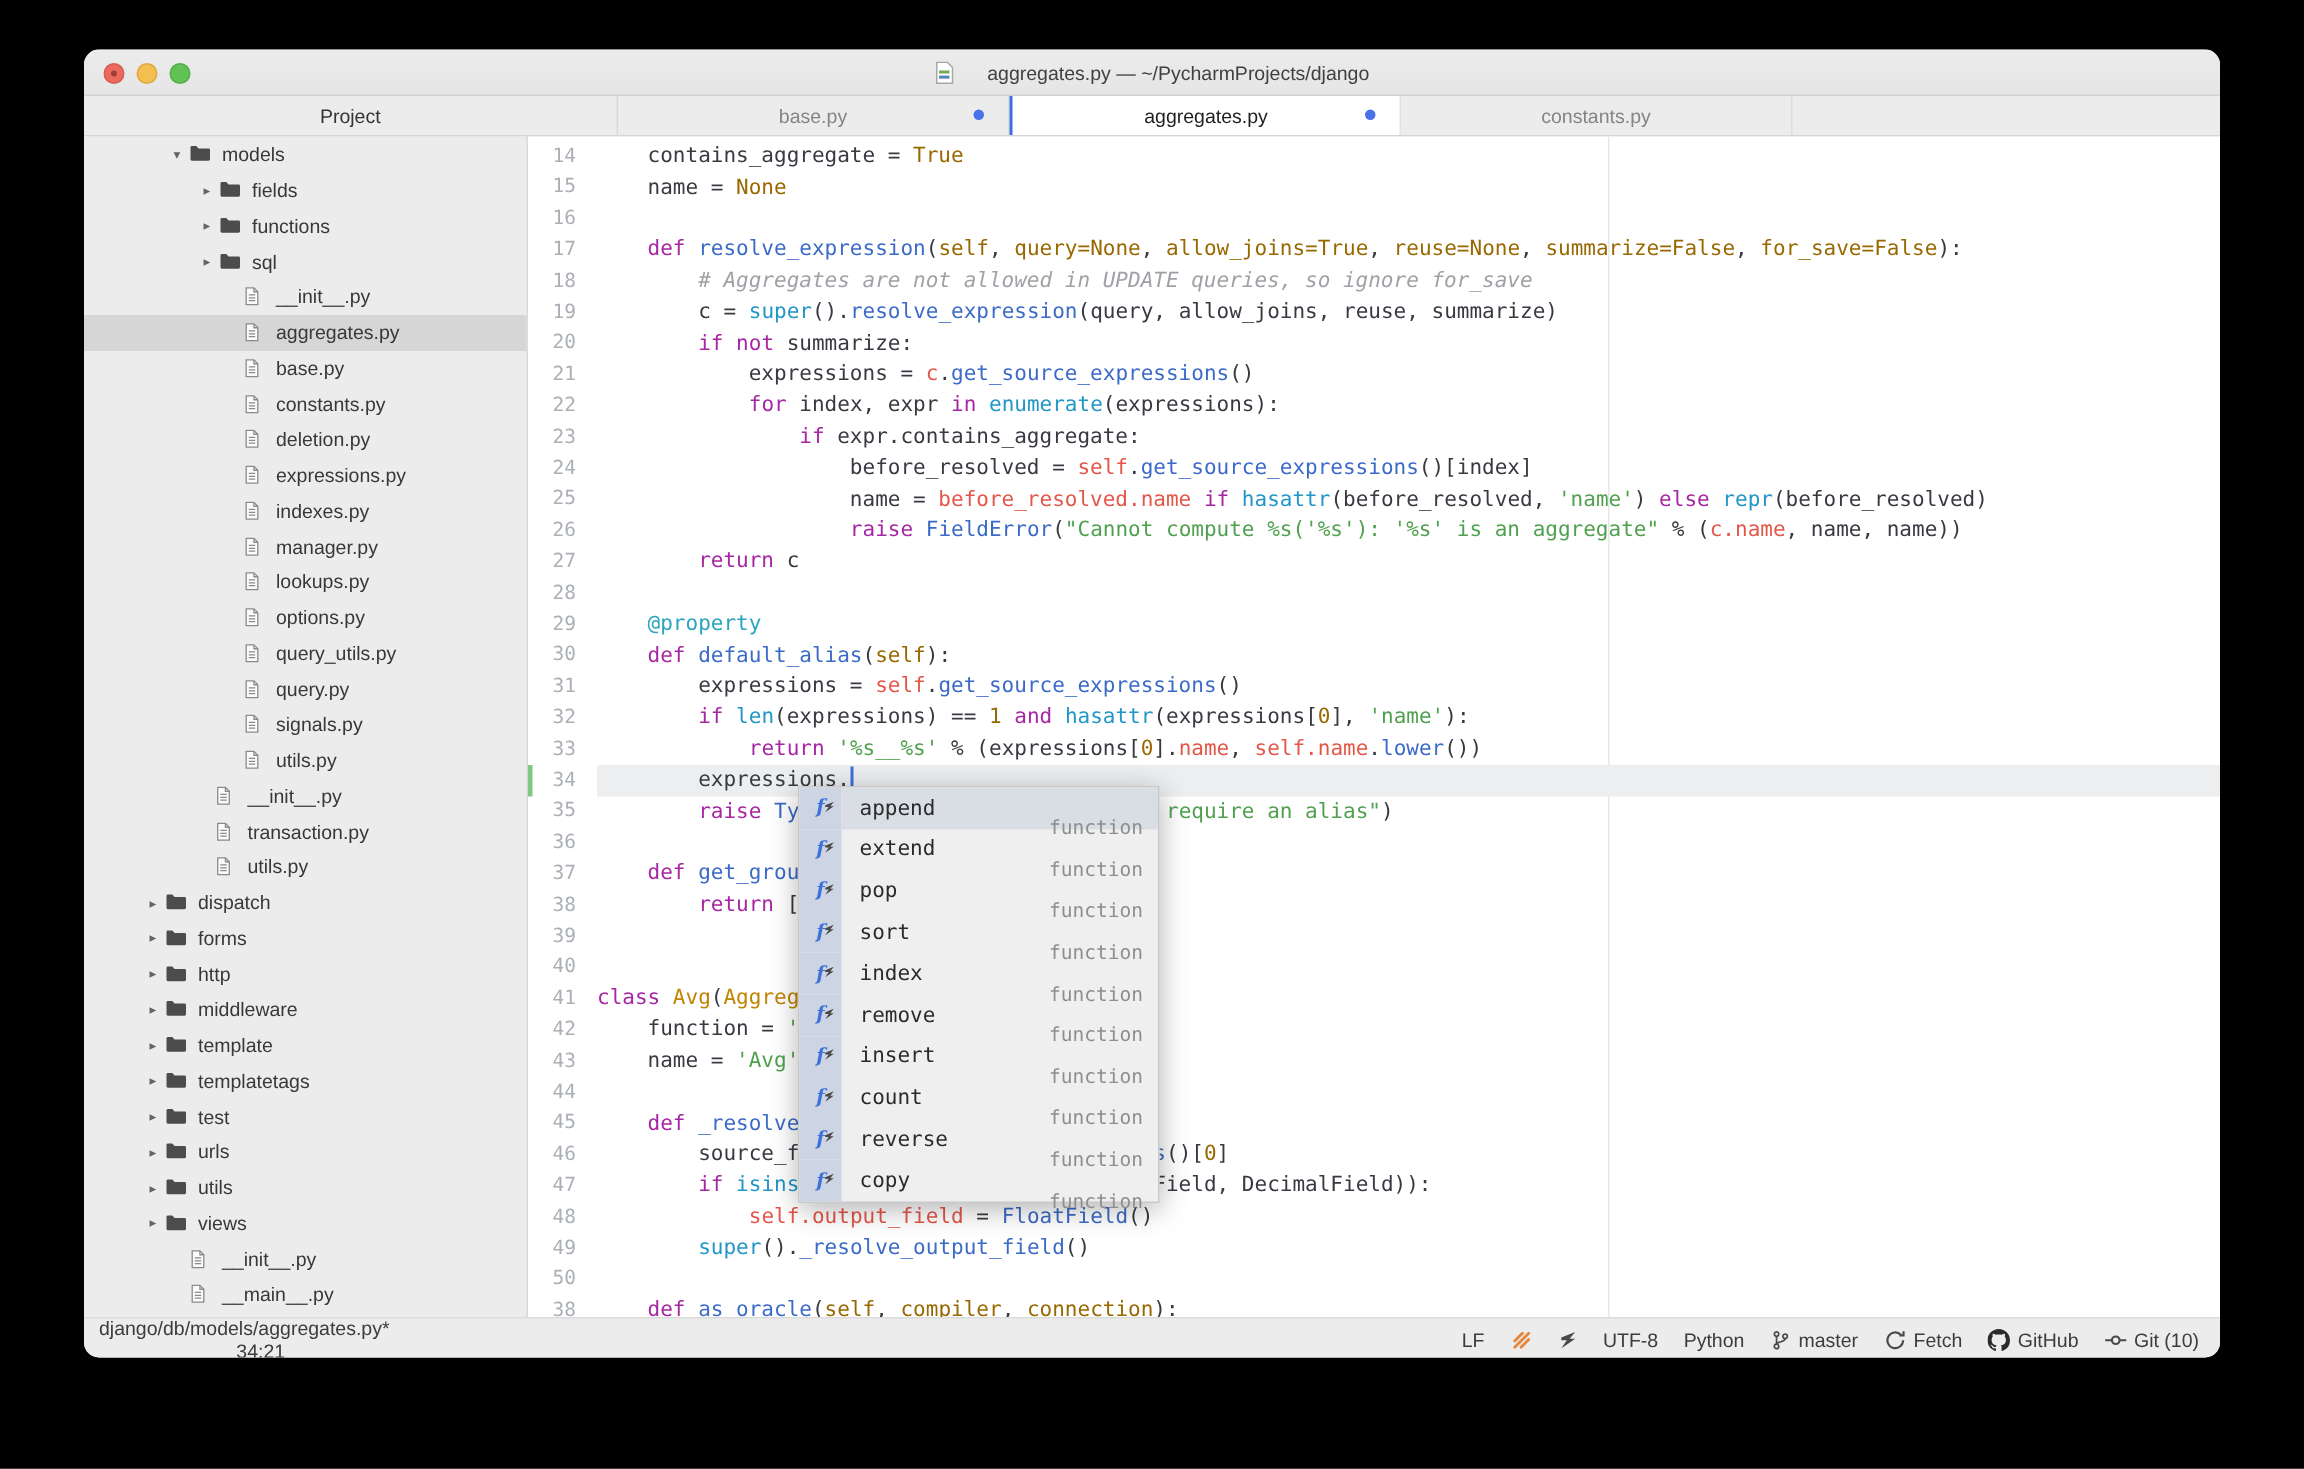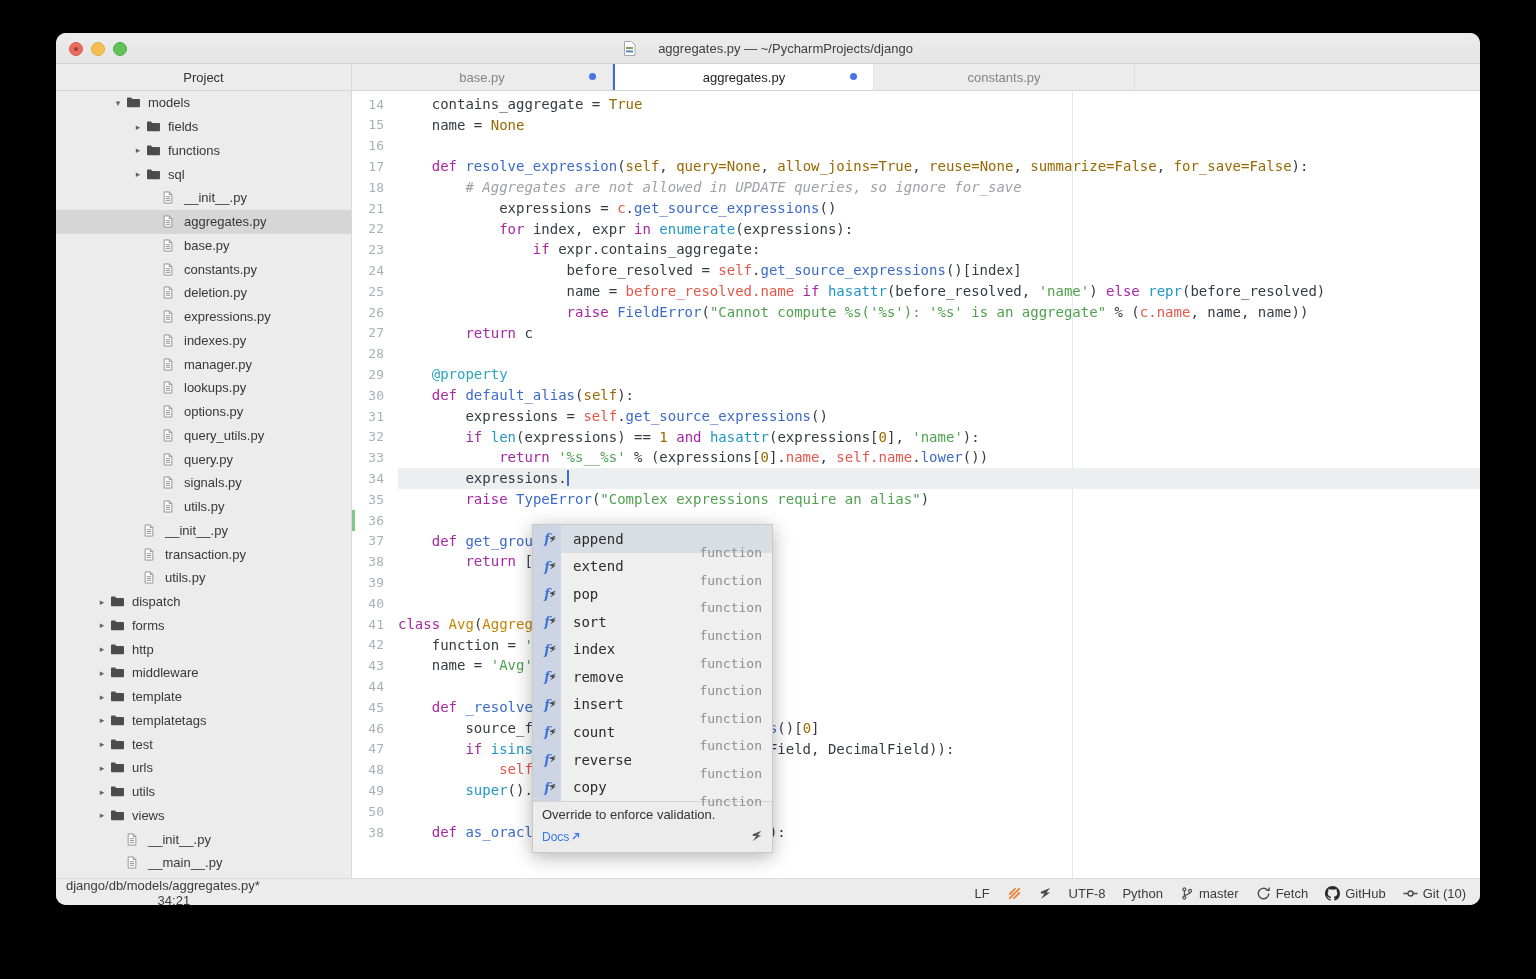--- a/index.html
+++ b/index.html
@@ -12,21 +12,21 @@
   .traffic{position:absolute;left:13px;top:9px;display:flex;gap:8px;}
   .tl{width:12px;height:12px;border-radius:50%;position:relative;}
   .tl.red{background:#EC6A5E;border:0.5px solid #d55d52;}
   .tl.red::after{content:"";position:absolute;left:3.5px;top:3.5px;width:4px;height:4px;border-radius:50%;background:#9e4036;}
   .tl.yellow{background:#F4BF50;border:0.5px solid #dfab40;}
   .tl.green{background:#61C355;border:0.5px solid #55ad4a;}
   .title-wrap{display:flex;align-items:center;gap:22px;font-size:13px;font-weight:500;color:#404040;}
   .title-wrap svg{display:block}
   
   #tabrow{height:26px;display:flex;background:#ECECEC;border-bottom:1px solid #D5D5D5;}
-  #project-header{width:296px;display:flex;align-items:center;justify-content:center;
+  #project-header{width:356px;display:flex;align-items:center;justify-content:center;
     font-size:13px;color:#333;border-right:1px solid #D9D9D9;box-sizing:border-box;}
   .tabs{display:flex;flex:1;}
   .tab{width:261px;box-sizing:border-box;display:flex;align-items:center;justify-content:center;
     gap:8px;font-size:13px;color:#858585;position:relative;border-right:1px solid #DCDCDC;cursor:default;}
   .tab.active{background:#FFFFFF;color:#1f1f1f;border-left:2px solid #3D6BE5;border-right:1px solid #E2E2E2;}
   .tab .dot{width:7px;height:7px;border-radius:50%;background:#4A72E8;position:absolute;right:16px;top:9px;}
   
   #main{display:flex;height:787px;}
   
   #sidebar{width:296px;box-sizing:border-box;background:#ECECEC;border-right:1px solid #D9D9D9;overflow:hidden;}
@@ -476,20 +476,28 @@
           </div>
           <div class="crow">
             <span class="ln">17</span>
             <span class="cd"><span class="tk-t">    </span><span class="tk-k">def </span><span class="tk-f">resolve_expression</span><span class="tk-t">(</span><span class="tk-n">self</span><span class="tk-t">, </span><span class="tk-n">query</span><span class="tk-n">=</span><span class="tk-n">None</span><span class="tk-t">, </span><span class="tk-n">allow_joins</span><span class="tk-n">=</span><span class="tk-n">True</span><span class="tk-t">, </span><span class="tk-n">reuse</span><span class="tk-n">=</span><span class="tk-n">None</span><span class="tk-t">, </span><span class="tk-n">summarize</span><span class="tk-n">=</span><span class="tk-n">False</span><span class="tk-t">, </span><span class="tk-n">for_save</span><span class="tk-n">=</span><span class="tk-n">False</span><span class="tk-t">):</span></span>
           </div>
           <div class="crow">
             <span class="ln">18</span>
             <span class="cd"><span class="tk-m">        # Aggregates are not allowed in UPDATE queries, so ignore for_save</span></span>
           </div>
           <div class="crow">
+            <span class="ln">19</span>
+            <span class="cd"><span class="tk-t">        c = </span><span class="tk-b">super</span><span class="tk-t">().</span><span class="tk-f">resolve_expression</span><span class="tk-t">(query, allow_joins, reuse, summarize)</span></span>
+          </div>
+          <div class="crow">
+            <span class="ln">20</span>
+            <span class="cd"><span class="tk-t">        </span><span class="tk-k">if</span><span class="tk-t"> </span><span class="tk-k">not</span><span class="tk-t"> summarize:</span></span>
+          </div>
+          <div class="crow">
             <span class="ln">21</span>
             <span class="cd"><span class="tk-t">            expressions = </span><span class="tk-v">c</span><span class="tk-t">.</span><span class="tk-f">get_source_expressions</span><span class="tk-t">()</span></span>
           </div>
           <div class="crow">
             <span class="ln">22</span>
             <span class="cd"><span class="tk-t">            </span><span class="tk-k">for</span><span class="tk-t"> index, expr </span><span class="tk-k">in</span><span class="tk-t"> </span><span class="tk-b">enumerate</span><span class="tk-t">(expressions):</span></span>
           </div>
           <div class="crow">
             <span class="ln">23</span>
             <span class="cd"><span class="tk-t">                </span><span class="tk-k">if</span><span class="tk-t"> expr.contains_aggregate:</span></span>
@@ -727,34 +735,20 @@
             <span class="fglyph-dark"><svg width="8" height="8" viewBox="0 0 14 14">
                 <path fill="#4a4a4a" d="M2 5 L12 1 L8 6 L12 6 L2 13 L6 7 L2 7 Z"></path>
               </svg></span>
           </span>
           <span class="pname-wrap">
             <span class="pname">copy</span>
             <span class="pkind">function</span>
           </span>
         </div>
       </div>
-    <div id="popup-footer">
-      <div id="popup-doc">Override to enforce validation.</div>
-      <div id="popup-docs-row">
-        <span id="docs-link">
-            <span>Docs</span>
-            <svg width="9" height="9" viewBox="0 0 9 9">
-              <path d="M2 7 L7 2 M3.5 1.5 H7.5 V5.5" stroke="#3574F0" fill="none" stroke-width="1.2"></path>
-            </svg>
-          </span>
-        <span id="popup-pin"><svg width="12" height="12" viewBox="0 0 14 14">
-              <path fill="#5a5a5a" d="M2 5 L12 1 L8 6 L12 6 L2 13 L6 7 L2 7 Z"></path>
-            </svg></span>
-      </div>
-    </div>
   </div>
 
   <div id="statusbar">
     <div id="status-left">
       <span>django/db/models/aggregates.py*</span>
       <span id="status-pos">34:21</span>
     </div>
     <div id="status-right">
         <span class="sitem">
           <span>LF</span>

